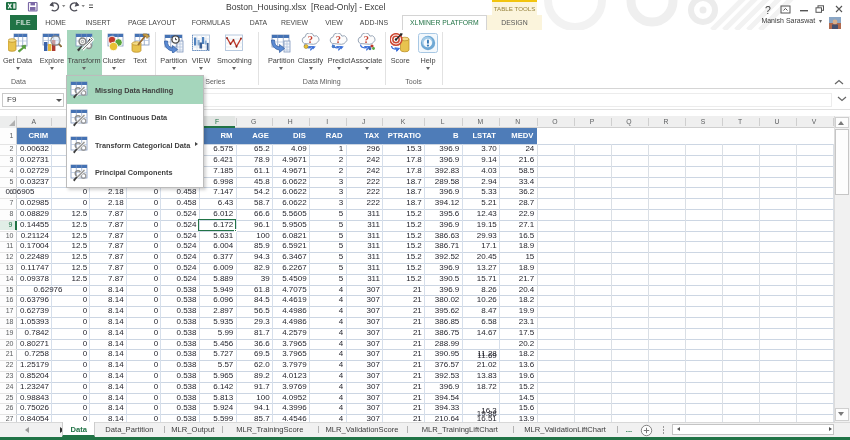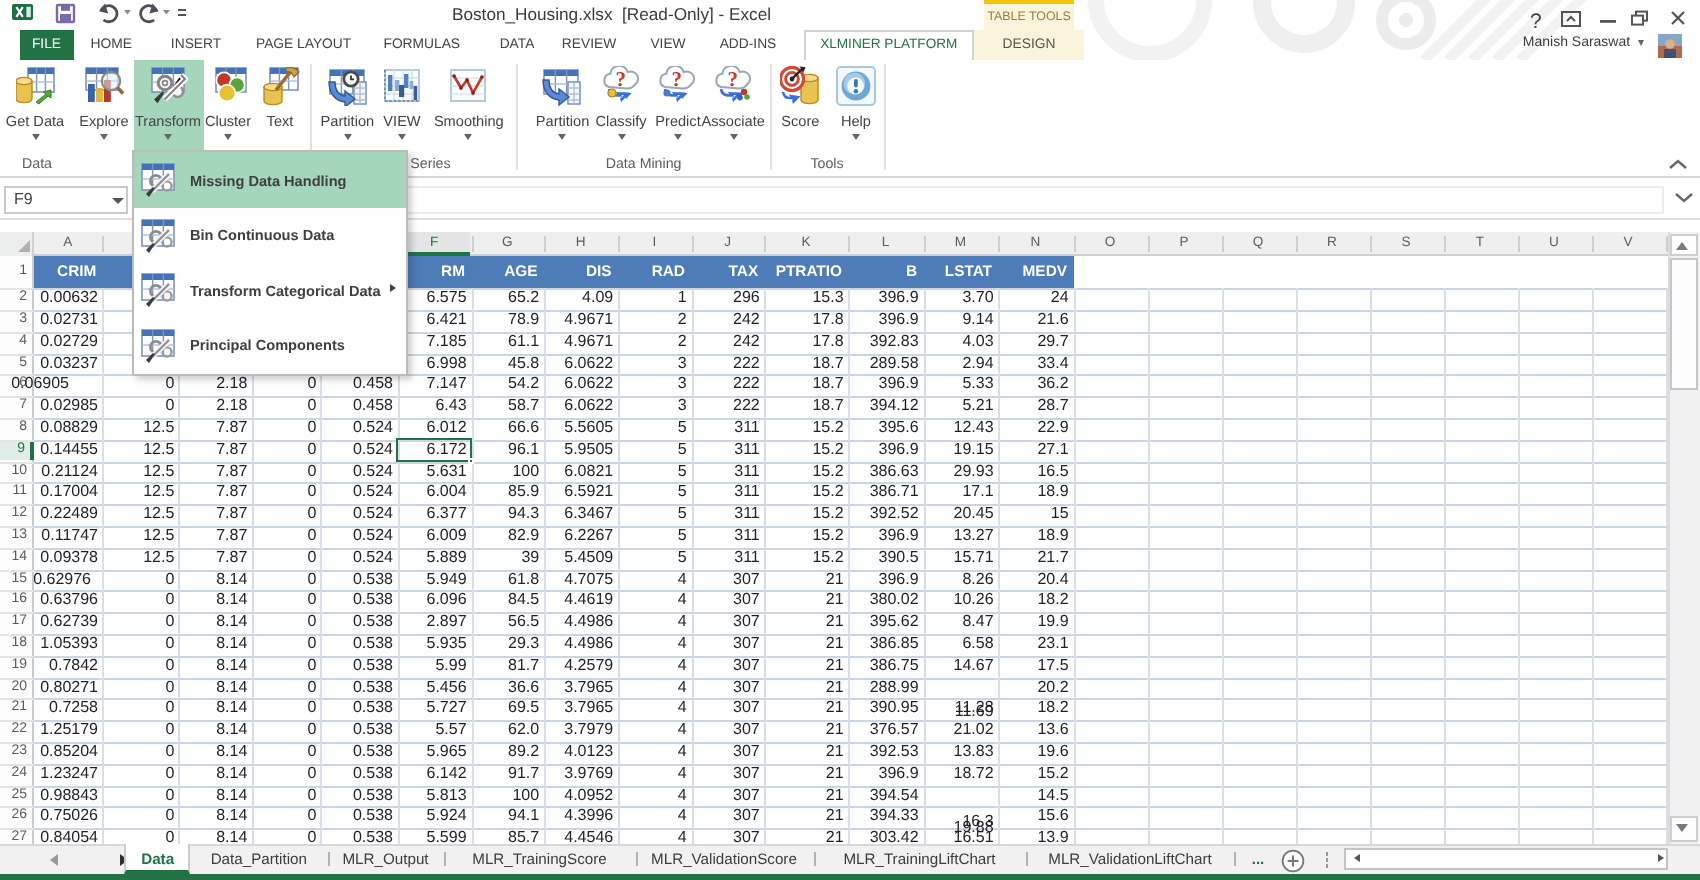--- a/index.html
+++ b/index.html
@@ -462,21 +462,21 @@
 <div class="c" style="left:125.9px;top:165.7px;width:32.3px">0</div>
 <div class="c" style="left:160.4px;top:165.7px;width:36.1px">0.469</div>
 <div class="c" style="left:198.7px;top:165.7px;width:34.6px">7.185</div>
 <div class="c" style="left:235.5px;top:165.7px;width:34.1px">61.1</div>
 <div class="c" style="left:271.8px;top:165.7px;width:34.8px">4.9671</div>
 <div class="c" style="left:308.8px;top:165.7px;width:34.5px">2</div>
 <div class="c" style="left:345.5px;top:165.7px;width:34.4px">242</div>
 <div class="c" style="left:382.1px;top:165.7px;width:39.7px">17.8</div>
 <div class="c" style="left:424.0px;top:165.7px;width:35.3px">392.83</div>
 <div class="c" style="left:461.5px;top:165.7px;width:35.3px">4.03</div>
-<div class="c" style="left:499.0px;top:165.7px;width:35.3px">29.7</div>
+<div class="c" style="left:499.0px;top:165.7px;width:35.3px">58.5</div>
 <div class="c" style="left:16.5px;top:176.5px;width:32.5px">0.03237</div>
 <div class="c" style="left:51.2px;top:176.5px;width:36.0px">0</div>
 <div class="c" style="left:89.4px;top:176.5px;width:34.3px">2.18</div>
 <div class="c" style="left:125.9px;top:176.5px;width:32.3px">0</div>
 <div class="c" style="left:160.4px;top:176.5px;width:36.1px">0.458</div>
 <div class="c" style="left:198.7px;top:176.5px;width:34.6px">6.998</div>
 <div class="c" style="left:235.5px;top:176.5px;width:34.1px">45.8</div>
 <div class="c" style="left:271.8px;top:176.5px;width:34.8px">6.0622</div>
 <div class="c" style="left:308.8px;top:176.5px;width:34.5px">3</div>
 <div class="c" style="left:345.5px;top:176.5px;width:34.4px">222</div>
@@ -603,21 +603,21 @@
 <div class="c" style="left:160.4px;top:273.7px;width:36.1px">0.524</div>
 <div class="c" style="left:198.7px;top:273.7px;width:34.6px">5.889</div>
 <div class="c" style="left:235.5px;top:273.7px;width:34.1px">39</div>
 <div class="c" style="left:271.8px;top:273.7px;width:34.8px">5.4509</div>
 <div class="c" style="left:308.8px;top:273.7px;width:34.5px">5</div>
 <div class="c" style="left:345.5px;top:273.7px;width:34.4px">311</div>
 <div class="c" style="left:382.1px;top:273.7px;width:39.7px">15.2</div>
 <div class="c" style="left:424.0px;top:273.7px;width:35.3px">390.5</div>
 <div class="c" style="left:461.5px;top:273.7px;width:35.3px">15.71</div>
 <div class="c" style="left:499.0px;top:273.7px;width:35.3px">21.7</div>
-<div class="c" style="left:13px;top:284.5px;width:32.5px">0.62976</div>
+<div class="c" style="left:30px;top:284.5px;width:32.5px">0.62976</div>
 <div class="c" style="left:51.2px;top:284.5px;width:36.0px">0</div>
 <div class="c" style="left:89.4px;top:284.5px;width:34.3px">8.14</div>
 <div class="c" style="left:125.9px;top:284.5px;width:32.3px">0</div>
 <div class="c" style="left:160.4px;top:284.5px;width:36.1px">0.538</div>
 <div class="c" style="left:198.7px;top:284.5px;width:34.6px">5.949</div>
 <div class="c" style="left:235.5px;top:284.5px;width:34.1px">61.8</div>
 <div class="c" style="left:271.8px;top:284.5px;width:34.8px">4.7075</div>
 <div class="c" style="left:308.8px;top:284.5px;width:34.5px">4</div>
 <div class="c" style="left:345.5px;top:284.5px;width:34.4px">307</div>
 <div class="c" style="left:382.1px;top:284.5px;width:39.7px">21</div>
@@ -782,21 +782,21 @@
 <div class="c" style="left:51.2px;top:414.1px;width:36.0px">0</div>
 <div class="c" style="left:89.4px;top:414.1px;width:34.3px">8.14</div>
 <div class="c" style="left:125.9px;top:414.1px;width:32.3px">0</div>
 <div class="c" style="left:160.4px;top:414.1px;width:36.1px">0.538</div>
 <div class="c" style="left:198.7px;top:414.1px;width:34.6px">5.599</div>
 <div class="c" style="left:235.5px;top:414.1px;width:34.1px">85.7</div>
 <div class="c" style="left:271.8px;top:414.1px;width:34.8px">4.4546</div>
 <div class="c" style="left:308.8px;top:414.1px;width:34.5px">4</div>
 <div class="c" style="left:345.5px;top:414.1px;width:34.4px">307</div>
 <div class="c" style="left:382.1px;top:414.1px;width:39.7px">21</div>
-<div class="c" style="left:424.0px;top:414.1px;width:35.3px">303.42</div>
+<div class="c" style="left:424.0px;top:414.1px;width:35.3px">210.64</div>
 <div class="c" style="left:461.5px;top:414.1px;width:35.3px">16.51</div>
 <div class="c" style="left:499.0px;top:414.1px;width:35.3px">13.9</div>
 <div class="a" style="left:197.7px;top:218.7px;width:38.8px;height:12.8px;border:1.6px solid #217346"></div>
 <div class="a" style="left:234.0px;top:229.0px;width:3px;height:3px;background:#217346;border:1px solid #fff"></div>
 <div class="a" style="left:833.5px;top:116px;width:16.5px;height:306px;background:#f1f1f1;border-left:1px solid #dcdcdc"></div>
 <div class="a" style="left:834.5px;top:116.5px;width:14px;height:11px;background:#fdfdfd;border:1px solid #cfcfcf"></div>
 <div class="a" style="left:838.1px;top:120.5px;width:0;height:0;border-left:3.6px solid transparent;border-right:3.6px solid transparent;border-bottom:4px solid #7a7a7a"></div>
 <div class="a" style="left:834.5px;top:129px;width:14px;height:66px;background:#fdfdfd;border:1px solid #c6c6c6"></div>
 <div class="a" style="left:834.5px;top:407.5px;width:14px;height:13px;background:#fdfdfd;border:1px solid #cfcfcf"></div>
 <div class="a" style="left:838.1px;top:412px;width:0;height:0;border-left:3.6px solid transparent;border-right:3.6px solid transparent;border-top:4px solid #7a7a7a"></div>

